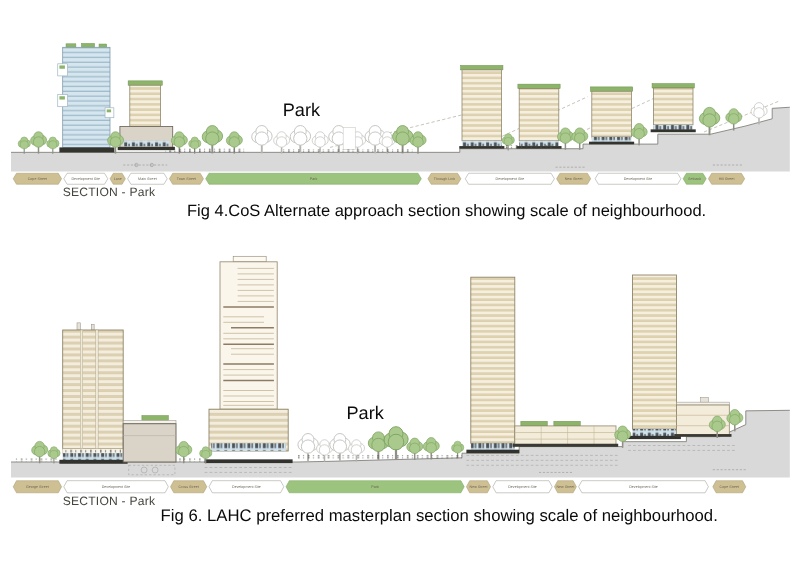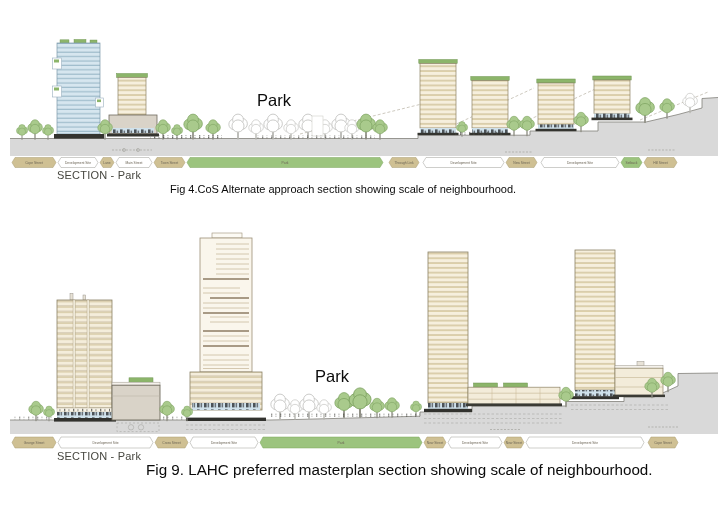--- a/index.html
+++ b/index.html
@@ -5,21 +5,21 @@
   html,body{margin:0;padding:0;background:#ffffff;}
   .canvas{position:relative;width:728px;height:512px;background:#ffffff;overflow:hidden;
           font-family:"Liberation Sans",sans-serif;}
   .drawing{position:absolute;left:0;top:0;width:728px;height:512px;}
   .park-label{position:absolute;font-size:16.5px;color:#0b0b0b;white-space:nowrap;}
   .park-top{left:257px;top:91px;}
   .park-bottom{left:315px;top:367px;}
   .section-label{position:absolute;font-size:11px;color:#46463f;letter-spacing:.2px;white-space:nowrap;}
   .section-top{left:57px;top:169px;}
   .section-bottom{left:57px;top:450px;}
-  .caption{position:absolute;font-size:11px;color:#0a0a0a;white-space:nowrap;}
+  .caption{position:absolute;font-size:15px;color:#0a0a0a;white-space:nowrap;}
   .caption-top{left:170px;top:183px;}
   .caption-bottom{left:146px;top:461px;font-size:15.2px;}
   
   .rb-tan{fill:#cfc093;stroke:#a89c70;stroke-width:.5;}
   .rb-white{fill:#ffffff;stroke:#9c9c96;stroke-width:.5;}
   .rb-green{fill:#9cc47e;stroke:#7da55f;stroke-width:.5;}
   .rb-label{font-family:"Liberation Sans",sans-serif;font-size:3.3px;fill:#6b6455;text-anchor:middle;}
   .gline{stroke:#81807a;stroke-width:.8;fill:none;}
   .sight{stroke:#b8b2a4;stroke-width:.7;fill:none;stroke-dasharray:3 2;}
   .bdash{stroke:#b0b0ae;stroke-width:.7;fill:none;stroke-dasharray:2.5 2;}
@@ -344,15 +344,15 @@
         </g>
   </g>
 </svg>
 
 <div class="park-label park-top">Park</div>
 <div class="section-label section-top">SECTION - Park</div>
 <div class="caption caption-top">Fig 4.CoS Alternate approach section showing scale of neighbourhood.</div>
 
 <div class="park-label park-bottom">Park</div>
 <div class="section-label section-bottom">SECTION - Park</div>
-<div class="caption caption-bottom">Fig 9. LAHC preferred masterplan section showing scale of neighbourhood.</div>
+<div class="caption caption-bottom">Fig 6. LAHC preferred masterplan section showing scale of neighbourhood.</div>
 
 </div>
 
 </body></html>

